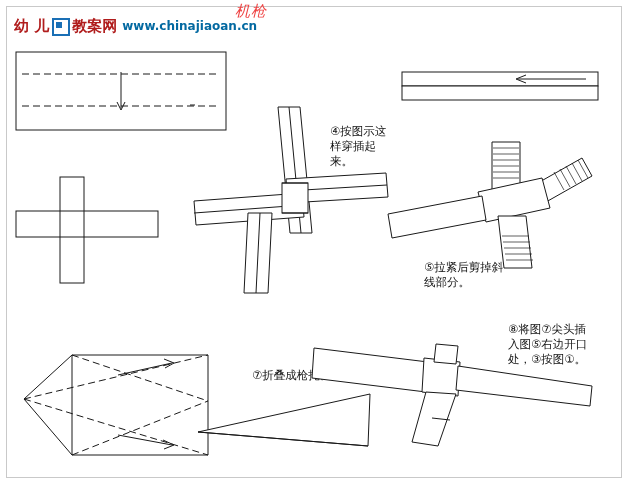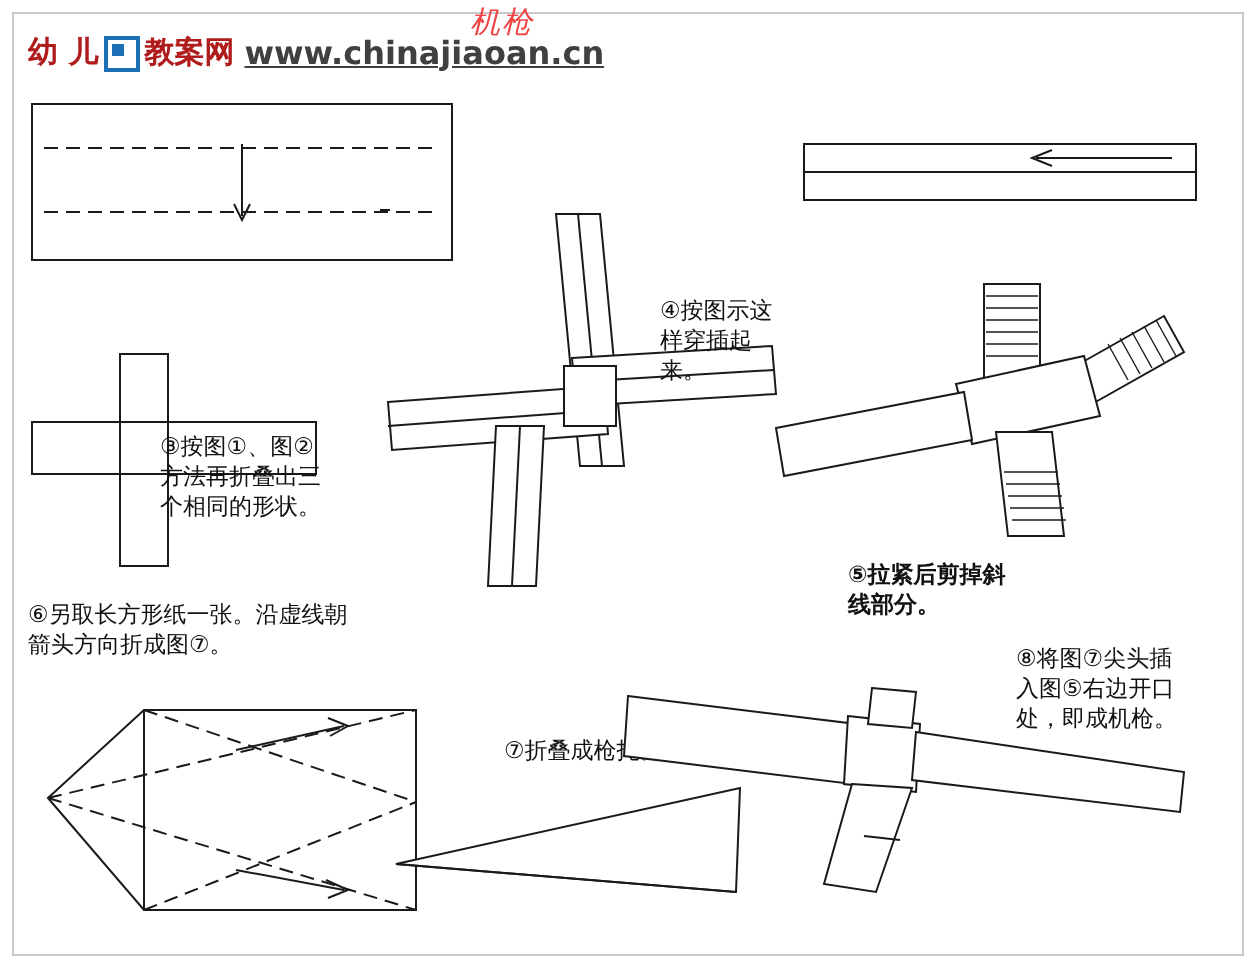--- a/index.html
+++ b/index.html
@@ -67,24 +67,23 @@
   .logo-box::after {
     content: "";
     position: absolute;
     left: 2px;
     top: 2px;
     width: 6px;
     height: 6px;
     background: #1a6fb5;
   }
   #logo-url {
-    font-size: 16px;
+    font-size: 12px;
     font-weight: bold;
-    color: #404040;
-    text-decoration: underline;
+    color: #0369a1;
     margin-left: 4px;
   }
   .cap {
     position: absolute;
     font-size: 11.5px;
     line-height: 15px;
     color: #111;
     white-space: pre-line;
   }
   svg.fig {
@@ -125,42 +124,41 @@
     <line class="ln" x1="118" y1="11" x2="186" y2="11"></line>
     <path class="ln" d="M126 7 L116 11 L126 15" fill="none"></path>
   </svg>
 
   <svg class="fig" style="left:14px; top:175px;" width="150" height="110" viewBox="0 0 150 110">
     <rect class="fillw" x="2" y="36" width="142" height="26"></rect>
     <rect class="fillw" x="46" y="2" width="24" height="106"></rect>
     <line class="ln" x1="46" y1="36" x2="70" y2="36"></line>
     <line class="ln" x1="46" y1="62" x2="70" y2="62"></line>
   </svg>
-  <div class="cap" style="left:80px; top:216px; width:86px;">③按图①、图②方法再折叠出三个相同的形状。</div>
 
   <svg class="fig" style="left:190px; top:105px;" width="200" height="190" viewBox="0 0 200 190">
 
     <polygon class="fillw" points="88,2 110,2 122,128 100,128"></polygon>
     <line class="ln" x1="99" y1="2" x2="111" y2="128"></line>
 
     <polygon class="fillw" points="4,96 112,88 114,112 6,120"></polygon>
     <line class="ln" x1="5,108" y1="0" x2="5" y2="0"></line>
     <polyline class="ln" points="4,108 113,100"></polyline>
 
     <polygon class="fillw" points="96,74 196,68 198,92 98,98"></polygon>
     <polyline class="ln" points="97,86 197,80"></polyline>
 
     <polygon class="fillw" points="58,108 82,108 78,188 54,188"></polygon>
     <line class="ln" x1="70" y1="108" x2="66" y2="188"></line>
 
     <rect class="fillw" x="92" y="78" width="26" height="30"></rect>
     <line class="ln" x1="92" y1="78" x2="118" y2="78"></line>
     <line class="ln" x1="92" y1="108" x2="118" y2="108"></line>
   </svg>
-  <div class="cap" style="left:330px; top:124px; width:64px;margin-top:24px;">④按图示这样穿插起来。</div>
+  <div class="cap" style="left:330px; top:124px; width:64px;">④按图示这样穿插起来。</div>
 
   <svg class="fig" style="left:386px; top:140px;" width="215" height="130" viewBox="0 0 215 130">
 
     <polygon class="fillw" points="106,2 134,2 134,58 106,58"></polygon>
     <g class="hatch">
       <line x1="107" y1="8" x2="133" y2="8"></line>
       <line x1="107" y1="14" x2="133" y2="14"></line>
       <line x1="107" y1="20" x2="133" y2="20"></line>
       <line x1="107" y1="26" x2="133" y2="26"></line>
       <line x1="107" y1="32" x2="133" y2="32"></line>
@@ -182,49 +180,48 @@
 
     <polygon class="fillw" points="112,76 140,76 146,128 118,128"></polygon>
     <g class="hatch">
       <line x1="116" y1="96" x2="143" y2="96"></line>
       <line x1="117" y1="102" x2="144" y2="102"></line>
       <line x1="118" y1="108" x2="145" y2="108"></line>
       <line x1="119" y1="114" x2="146" y2="114"></line>
       <line x1="120" y1="120" x2="147" y2="120"></line>
     </g>
   </svg>
-  <div class="cap" style="left:424px; top:280px; width:90px;font-weight:bold;">⑤拉紧后剪掉斜线部分。</div>
+  <div class="cap" style="left:424px; top:260px; width:90px;">⑤拉紧后剪掉斜线部分。</div>
 
   <svg class="fig" style="left:22px; top:335px;" width="190" height="130" viewBox="0 0 190 130">
     <polygon class="fillw" points="2,64 50,20 186,20 186,120 50,120"></polygon>
     <line class="ln" x1="50" y1="20" x2="50" y2="120"></line>
     <line class="ln-d" x1="50" y1="20" x2="186" y2="66"></line>
     <line class="ln-d" x1="50" y1="120" x2="186" y2="66"></line>
     <line class="ln-d" x1="2" y1="64" x2="186" y2="20"></line>
     <line class="ln-d" x1="2" y1="64" x2="186" y2="120"></line>
     <path class="ln" d="M96 40 L150 28"></path>
     <path class="ln" d="M142 24 L152 28 L143 33" fill="none"></path>
     <path class="ln" d="M96 100 L150 110"></path>
     <path class="ln" d="M141 105 L152 110 L142 114" fill="none"></path>
   </svg>
-  <div class="cap" style="left:14px; top:300px; width:160px;">⑥另取长方形纸一张。沿虚线朝箭头方向折成图⑦。</div>
 
   <svg class="fig" style="left:196px; top:388px;" width="180" height="70" viewBox="0 0 180 70">
     <polygon class="fillw" points="2,44 174,6 172,58"></polygon>
     <line class="ln" x1="2" y1="44" x2="172" y2="58"></line>
   </svg>
   <div class="cap" style="left:252px; top:368px; width:130px;">⑦折叠成枪托。</div>
 
   <svg class="fig" style="left:308px; top:322px;" width="290" height="130" viewBox="0 0 290 130">
 
     <polygon class="fillw" points="6,26 120,40 118,70 4,56"></polygon>
 
     <polygon class="fillw" points="116,36 152,40 150,74 114,70"></polygon>
 
     <polygon class="fillw" points="150,44 284,64 282,84 148,68"></polygon>
 
     <polygon class="fillw" points="118,70 148,72 130,124 104,120"></polygon>
     <line class="ln" x1="124" y1="96" x2="142" y2="98"></line>
 
     <polygon class="fillw" points="128,22 150,24 148,42 126,40"></polygon>
   </svg>
-  <div class="cap" style="left:508px; top:322px; width:88px;">⑧将图⑦尖头插入图⑤右边开口处，即成机枪。</div>
+  <div class="cap" style="left:508px; top:322px; width:88px;">⑧将图⑦尖头插入图⑤右边开口处，③按图①。</div>
 </div>
 
 </body></html>

